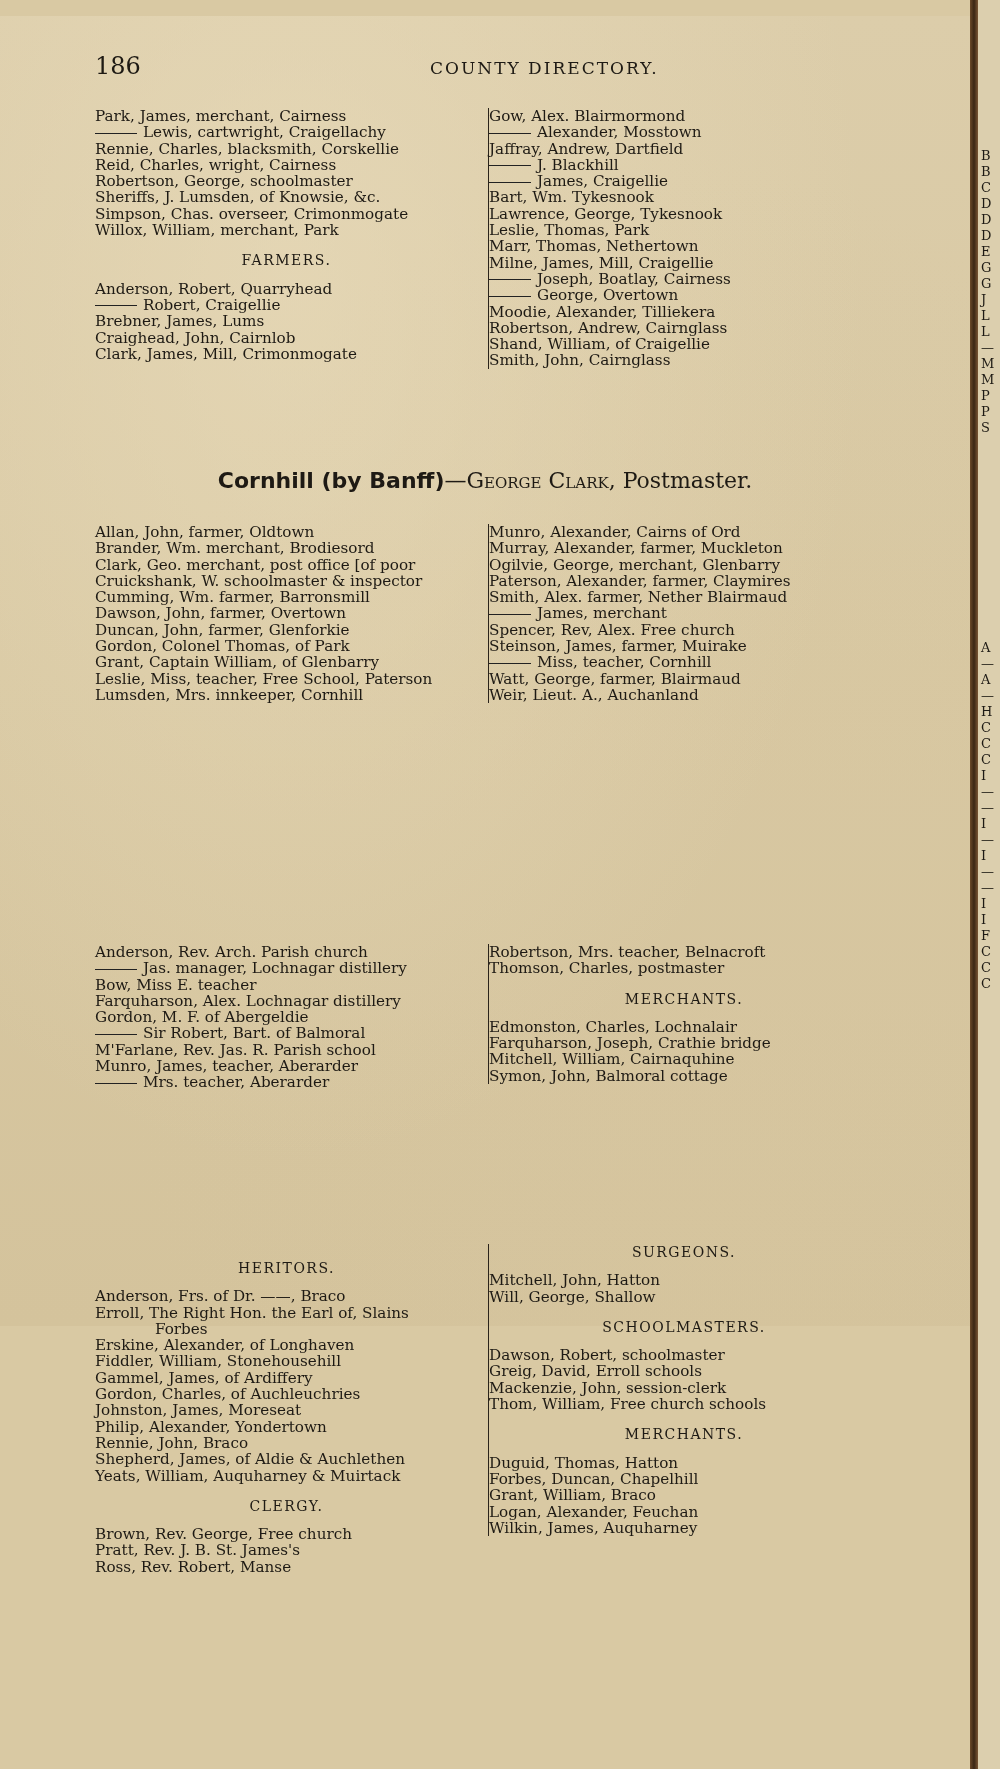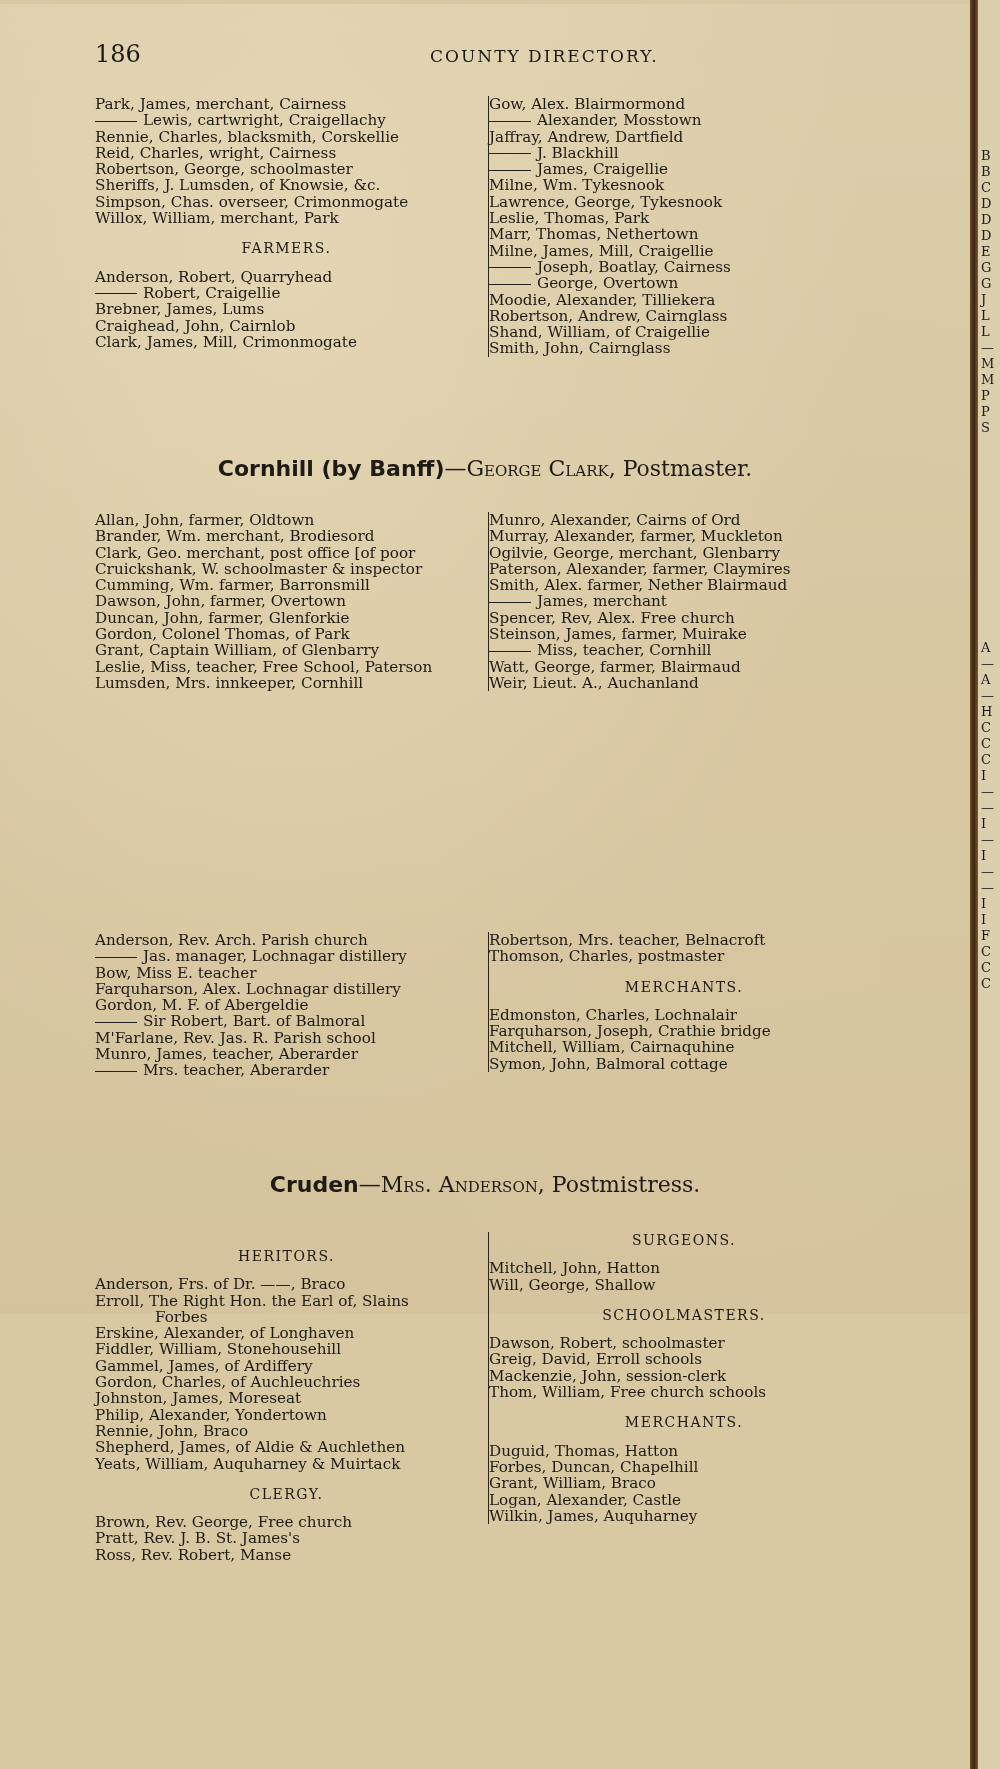--- a/index.html
+++ b/index.html
@@ -4,21 +4,21 @@
 <style>
   html, body { margin:0; padding:0; }
   body {
     width:1000px; height:1769px; overflow:hidden;
     background:#d9c9a3;
     font-family:"DejaVu Serif", "Liberation Serif", serif;
     color:#1e1a14;
     position:relative;
   }
   .page {
-    position:absolute; left:0; top:4px; width:970px; height:1310px;
+    position:absolute; left:0; top:16px; width:970px; height:1310px;
     background:
       radial-gradient(ellipse at 30% 20%, rgba(235,222,190,0.55), rgba(0,0,0,0) 60%),
       radial-gradient(ellipse at 70% 70%, rgba(215,198,160,0.5), rgba(0,0,0,0) 60%),
       linear-gradient(180deg,#dccdaa 0%,#d8c8a2 50%,#d4c39c 100%);
   }
   .gutter {
     position:absolute; left:970px; top:0; width:8px; height:1769px;
     background:linear-gradient(90deg,#6b4a2a,#3a2614,#7a5634);
   }
   .next-page {
@@ -81,21 +81,21 @@
           <span class="entry"><span>Clark, James, Mill, Crimonmogate</span></span>
         </div>
     </div>
     <div class="col right">
       <div>
           <span class="entry"><span>Gow, Alex. Blairmormond</span></span>
           <span class="entry"><span class="dash"></span><span>Alexander, Mosstown</span></span>
           <span class="entry"><span>Jaffray, Andrew, Dartfield</span></span>
           <span class="entry"><span class="dash"></span><span>J. Blackhill</span></span>
           <span class="entry"><span class="dash"></span><span>James, Craigellie</span></span>
-          <span class="entry"><span>Milne, Wm. Tykesnook</span></span>
+          <span class="entry"><span>Bart, Wm. Tykesnook</span></span>
           <span class="entry"><span>Lawrence, George, Tykesnook</span></span>
           <span class="entry"><span>Leslie, Thomas, Park</span></span>
           <span class="entry"><span>Marr, Thomas, Nethertown</span></span>
           <span class="entry"><span>Milne, James, Mill, Craigellie</span></span>
           <span class="entry"><span class="dash"></span><span>Joseph, Boatlay, Cairness</span></span>
           <span class="entry"><span class="dash"></span><span>George, Overtown</span></span>
           <span class="entry"><span>Moodie, Alexander, Tilliekera</span></span>
           <span class="entry"><span>Robertson, Andrew, Cairnglass</span></span>
           <span class="entry"><span>Shand, William, of Craigellie</span></span>
           <span class="entry"><span>Smith, John, Cairnglass</span></span>
@@ -162,24 +162,20 @@
       <span class="subhead">MERCHANTS.</span>
       <div>
           <span class="entry"><span>Edmonston, Charles, Lochnalair</span></span>
           <span class="entry"><span>Farquharson, Joseph, Crathie bridge</span></span>
           <span class="entry"><span>Mitchell, William, Cairnaquhine</span></span>
           <span class="entry"><span>Symon, John, Balmoral cottage</span></span>
         </div>
     </div>
   </div>
 
-  <div class="town-heading" style="top:1168px;">
-    <span class="name">Cruden</span><span class="sc">—Mrs. Anderson,</span>
-    <span>Postmistress.</span>
-  </div>
   <div class="cols" style="top:1228px;">
     <div class="col left">
       <span class="subhead" style="margin-top:16px;">HERITORS.</span>
       <div>
           <span class="entry"><span>Anderson, Frs. of Dr. ——, Braco</span></span>
           <span class="entry"><span>Erroll, The Right Hon. the Earl of, Slains</span></span>
           <span class="entry indent"><span>Forbes</span></span>
           <span class="entry"><span>Erskine, Alexander, of Longhaven</span></span>
           <span class="entry"><span>Fiddler, William, Stonehousehill</span></span>
           <span class="entry"><span>Gammel, James, of Ardiffery</span></span>
@@ -208,21 +204,21 @@
           <span class="entry"><span>Dawson, Robert, schoolmaster</span></span>
           <span class="entry"><span>Greig, David, Erroll schools</span></span>
           <span class="entry"><span>Mackenzie, John, session-clerk</span></span>
           <span class="entry"><span>Thom, William, Free church schools</span></span>
         </div>
       <span class="subhead">MERCHANTS.</span>
       <div>
           <span class="entry"><span>Duguid, Thomas, Hatton</span></span>
           <span class="entry"><span>Forbes, Duncan, Chapelhill</span></span>
           <span class="entry"><span>Grant, William, Braco</span></span>
-          <span class="entry"><span>Logan, Alexander, Castle</span></span>
+          <span class="entry"><span>Logan, Alexander, Feuchan</span></span>
           <span class="entry"><span>Wilkin, James, Auquharney</span></span>
         </div>
     </div>
   </div>
 </div>
 
 <div class="gutter"></div>
 <div class="next-page">
   <div style="position:absolute; top:148px;">
       <span>B</span>

